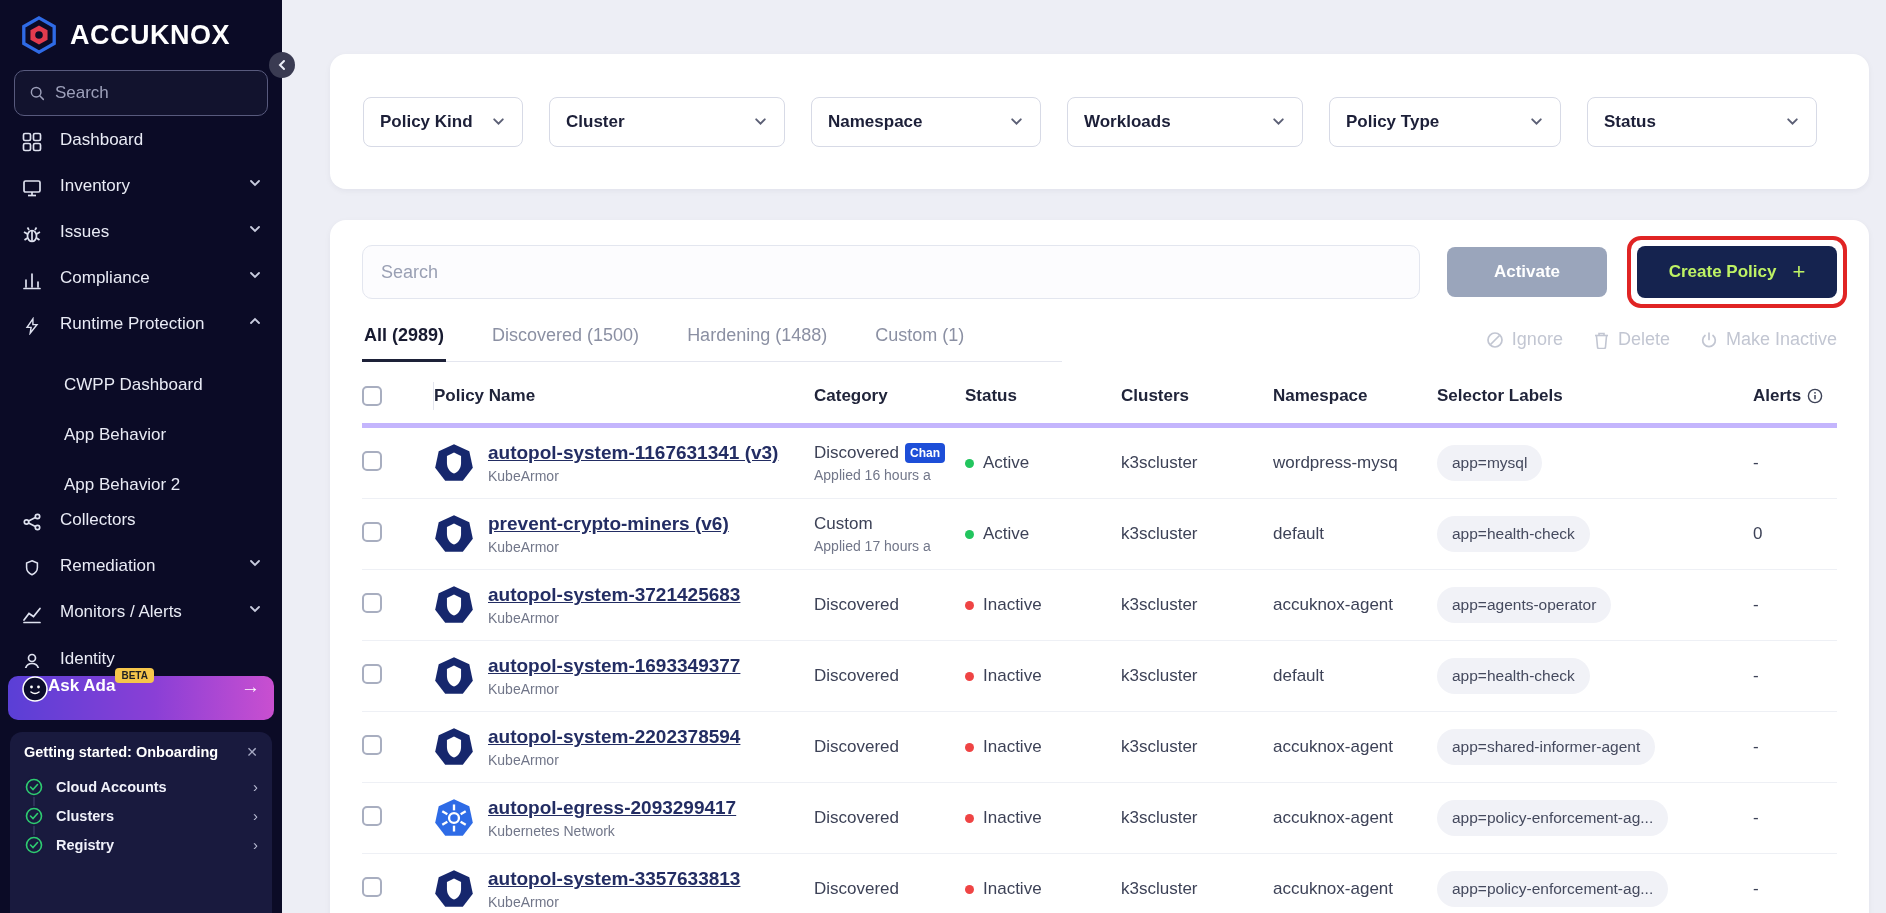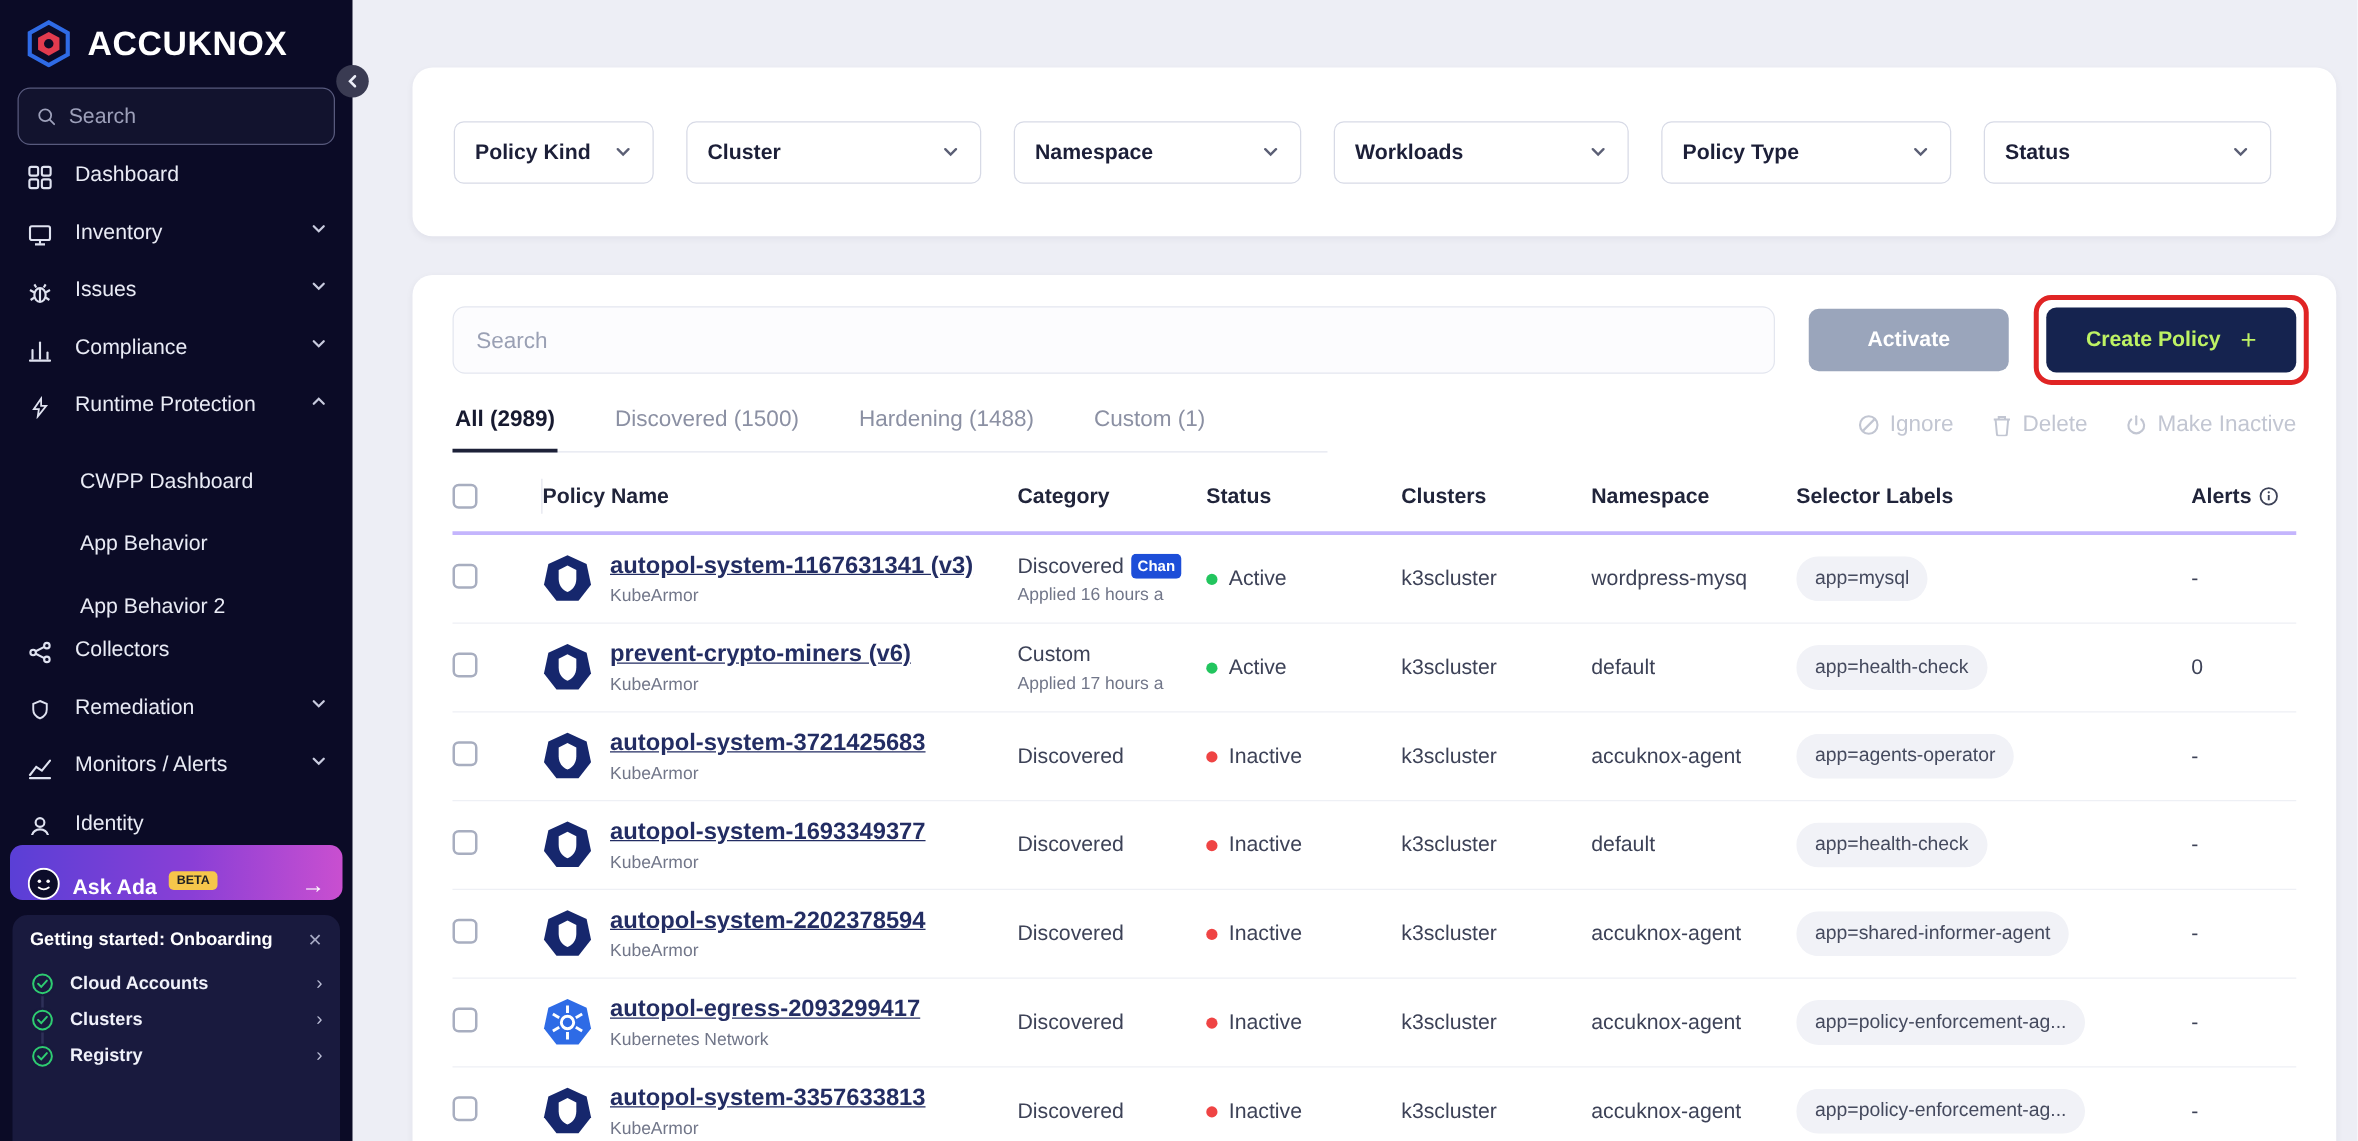--- a/index.html
+++ b/index.html
@@ -14,21 +14,21 @@
   .side-search { margin:4px 14px 14px; height:46px; display:flex; align-items:center; gap:10px; padding:0 14px; border:1.5px solid #585a7d; border-radius:10px; background:#12132e; }
   .side-search input { background:transparent; border:none; outline:none; color:#fff; width:100%; font-size:17px; font-family:inherit; }
   .side-search input::placeholder { color:#9da0ba; }
   .nav { display:flex; flex-direction:column; }
   .nav-item { height:46px; display:flex; align-items:flex-start; gap:16px; padding:0 20px; font-size:17px; color:#e9ebf5; cursor:pointer; }
   .nav-item .nicon { width:24px; height:24px; display:inline-flex; align-items:center; justify-content:center; color:#dfe2f0; flex-shrink:0; }
   .nav-item .chev { margin-left:auto; color:#c9ccdf; display:inline-flex; }
   .nav-sub { height:50px; padding-left:64px; display:flex; align-items:center; font-size:17px; color:#e9ebf5; cursor:pointer; }
   .nav-sub.active { background:#5b35d5; border-radius:8px; margin:2px 12px; padding-left:52px; height:48px; color:#fff; }
   .nav-item.cut { height:20px; overflow:hidden; align-items:flex-start; padding-top:1px; }
-  .ask-ada { margin:8px 8px 0; height:44px; border-radius:10px; display:flex; align-items:flex-end; gap:10px; padding:0 14px;
+  .ask-ada { margin:8px 8px 0; height:44px; border-radius:10px; display:flex; align-items:flex-start; padding:0 14px;
     background:linear-gradient(90deg,#5a3fd6 0%,#8a3fd6 55%,#c94fd0 100%); cursor:pointer; }
   .ask-ada .label { color:#fff; font-weight:700; font-size:17px; }
   .beta { background:#f6c64b; color:#1f2024; font-size:10px; font-weight:700; border-radius:4px; padding:2px 6px; transform:translateY(-8px); display:inline-block; }
   .ada-arrow { margin-left:auto; color:#fff; font-size:19px; }
   .onboarding { margin:12px 10px 0; background:#191a3e; border-radius:12px 12px 0 0; padding:12px 14px; flex:1; }
   .ob-title-row { display:flex; align-items:center; justify-content:space-between; }
   .ob-title { font-size:14.5px; font-weight:700; color:#fff; }
   .ob-close { color:#a7aac4; font-size:14px; cursor:pointer; }
   .ob-items { margin-top:12px; position:relative; }
   .ob-items::before { content:''; position:absolute; left:9px; top:16px; bottom:16px; width:2px; background:#2e3058; }
@@ -58,21 +58,21 @@
   .tabs-row { display:flex; align-items:flex-end; margin-top:16px; }
   .tabs { display:flex; gap:44px; border-bottom:1px solid #e4e6ef; width:700px; }
   .tab { padding:10px 2px 15px; font-size:18px; color:#8b90a3; position:relative; cursor:pointer; white-space:nowrap; }
   .tab.active { color:#171a30; font-weight:700; }
   .tab.active::after { content:''; position:absolute; left:0; right:0; bottom:-1px; height:3px; background:#1d2138; }
   .bulk { margin-left:auto; display:flex; gap:30px; align-items:center; color:#c2c6d2; font-size:18px; padding-bottom:12px; }
   .bulk-btn { display:flex; align-items:center; gap:8px; cursor:pointer; }
 
   .table { margin-top:6px; }
   .grid-row { display:grid; grid-template-columns:72px 380px 151px 156px 152px 164px 308px 1fr; align-items:center; }
-  .thead { height:60px; font-size:17px; font-weight:700; color:#20243a; border-bottom:3px solid #c4b5fd; }
+  .thead { height:60px; font-size:17px; font-weight:700; color:#20243a; border-bottom:5px solid #c4b5fd; }
   .thead .cb-cell { border-right:1px solid #e3e5ee; height:28px; display:flex; align-items:center; }
   .trow { height:71px; border-bottom:1px solid #eef0f5; }
   input[type=checkbox] { appearance:none; width:20px; height:20px; border:2px solid #a8aec0; border-radius:5px; background:#fff; cursor:pointer; }
   .name-cell { display:flex; align-items:center; gap:14px; overflow:hidden; padding-right:10px; }
   .picon { width:40px; height:40px; flex-shrink:0; }
   .name-text a { font-size:19px; color:#232d63; font-weight:600; text-decoration:underline; white-space:nowrap; cursor:pointer; }
   .subtext { font-size:14px; color:#717689; margin-top:4px; white-space:nowrap; }
   .cat-main { font-size:17px; color:#3d4257; display:flex; align-items:center; gap:6px; white-space:nowrap; overflow:hidden; }
   .badge { background:#1d4ed8; color:#fff; font-size:12px; font-weight:700; padding:3px 5px; border-radius:4px; flex-shrink:0; }
   .status-cell { display:flex; align-items:center; gap:9px; font-size:17px; color:#3d4257; }

